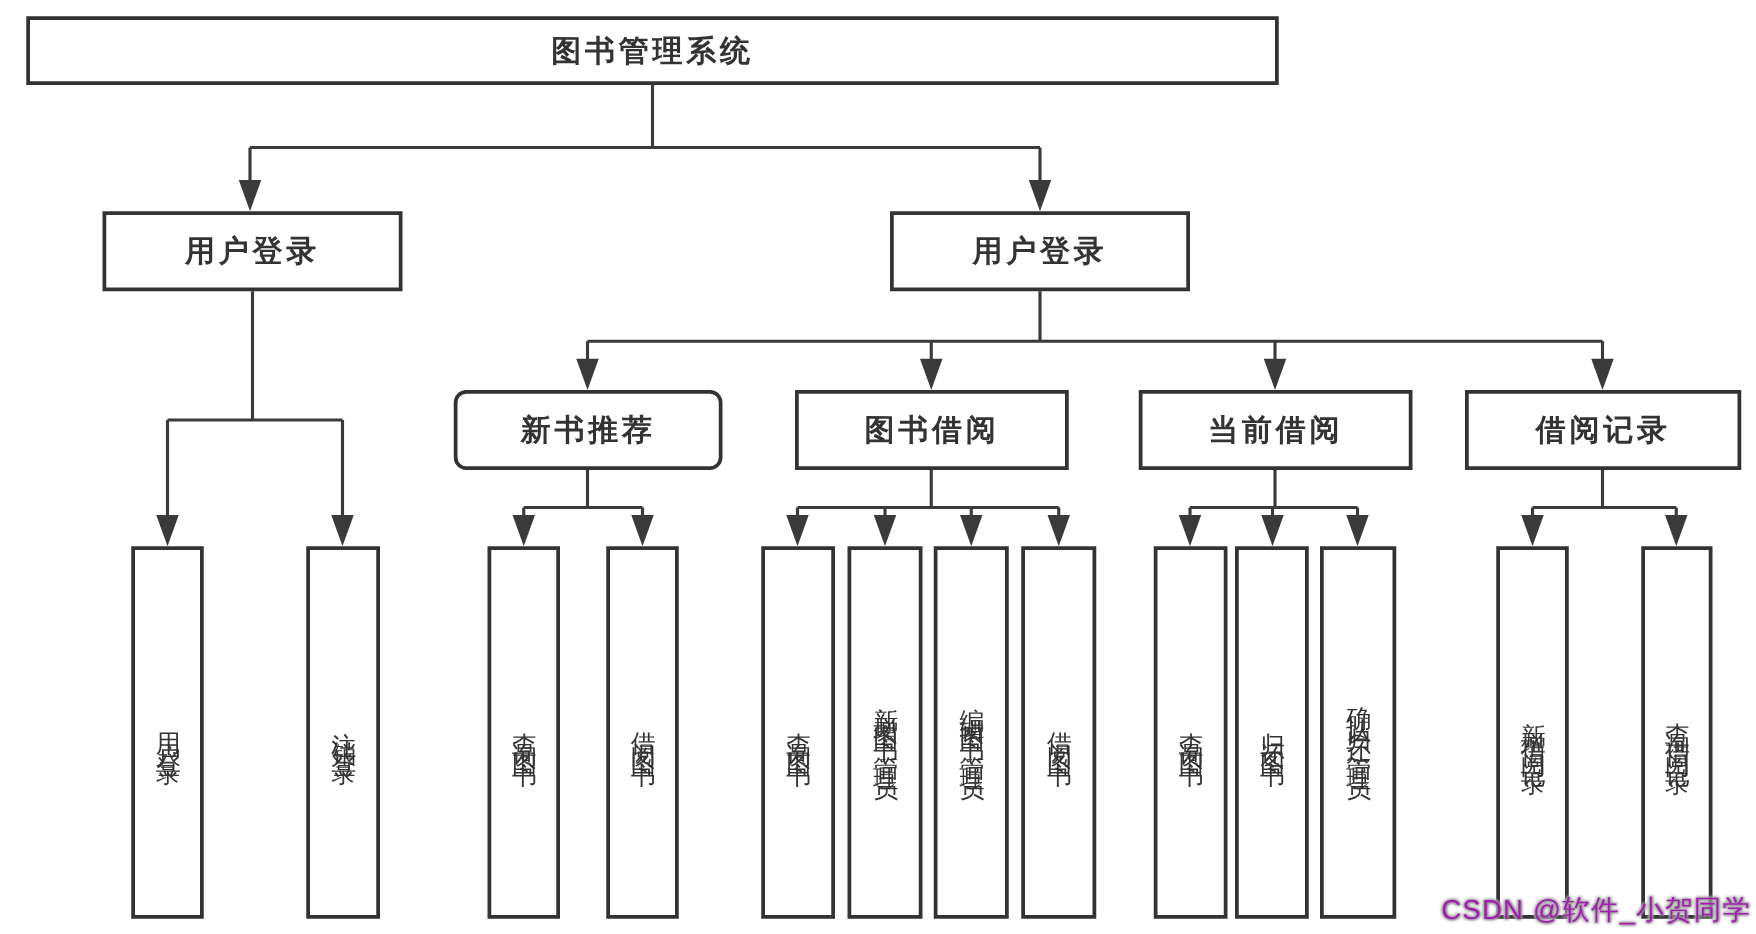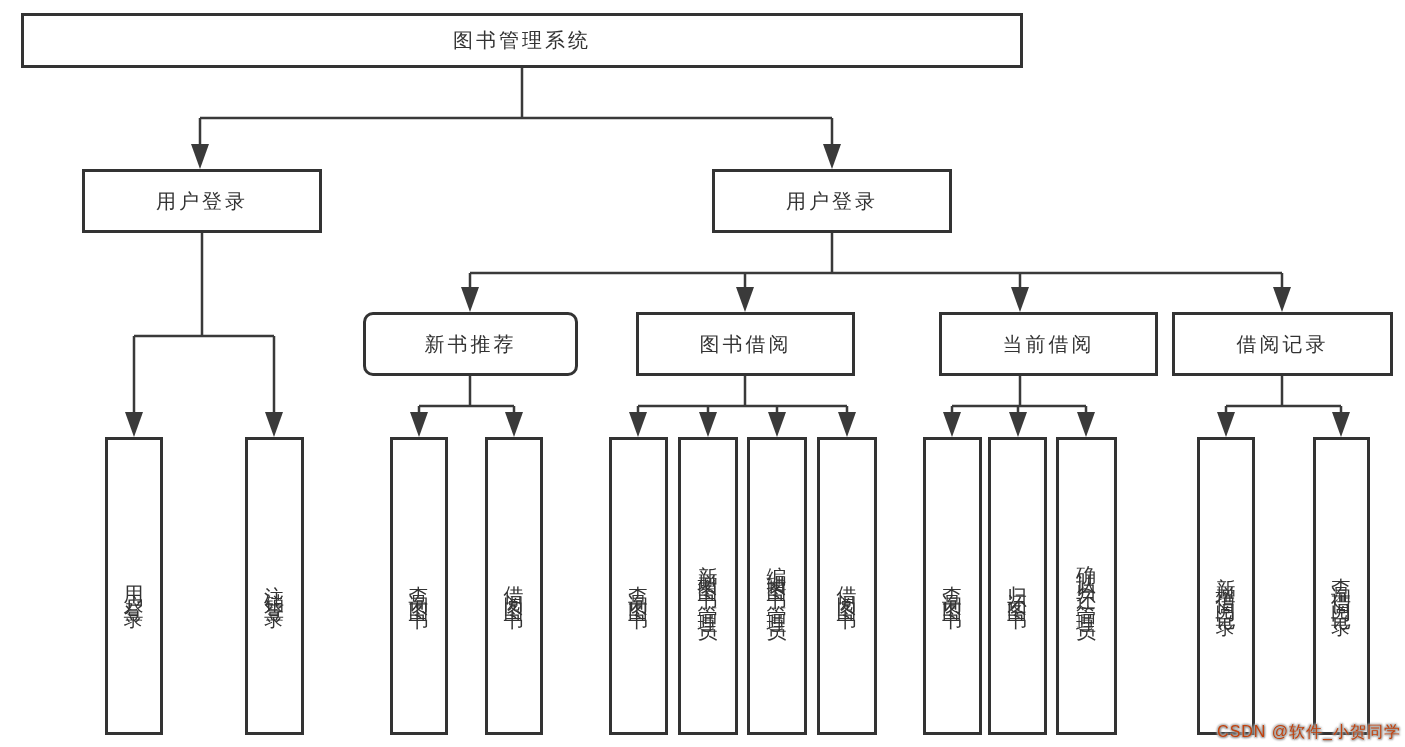--- a/index.html
+++ b/index.html
@@ -22,38 +22,39 @@
     box-sizing: border-box;
     border: 3px solid #333333;
     background: #ffffff;
     color: #333333;
     display: flex;
     align-items: center;
     justify-content: center;
     text-align: center;
   }
   .h-label {
-    font-size: 20px;
+    font-size: 24px;
     letter-spacing: 3px;
     white-space: nowrap;
+    font-weight: bold;
   }
   .v-label {
     writing-mode: vertical-rl;
     text-orientation: mixed;
     font-size: 20px;
     letter-spacing: 8px;
     line-height: 1;
   }
   .watermark {
     position: absolute;
     right: 4px;
     bottom: 4px;
-    font-size: 16px;
+    font-size: 22px;
     letter-spacing: 1px;
-    color: #c2410c;
+    color: #a21caf;
     text-shadow: 1px 1px 2px #8c8c8c, -1px -1px 2px #b5b5b5, 1px -1px 2px #a5a5a5, -1px 1px 2px #a5a5a5;
     z-index: 5;
     white-space: nowrap;
   }
 </style>
 </head>
 <body>
 
 <div class="canvas">
 
@@ -114,21 +115,21 @@
   <div class="box" style="left:712px; top:169px; width:240px; height:64px;">
     <span class="h-label">用户登录</span>
   </div>
 
   <div class="box" style="left:363px; top:312px; width:215px; height:64px;border-radius:10px;">
     <span class="h-label">新书推荐</span>
   </div>
   <div class="box" style="left:636px; top:312px; width:219px; height:64px;">
     <span class="h-label">图书借阅</span>
   </div>
-  <div class="box" style="left:911px; top:312px; width:219px; height:64px;margin-left:28px;">
+  <div class="box" style="left:911px; top:312px; width:219px; height:64px;">
     <span class="h-label">当前借阅</span>
   </div>
   <div class="box" style="left:1172px; top:312px; width:221px; height:64px;">
     <span class="h-label">借阅记录</span>
   </div>
 
   <div class="box" style="left:105px; top:437px; width:58px; height:298px;">
     <span class="v-label">用户登录</span>
   </div>
   <div class="box" style="left:245px; top:437px; width:59px; height:298px;">

